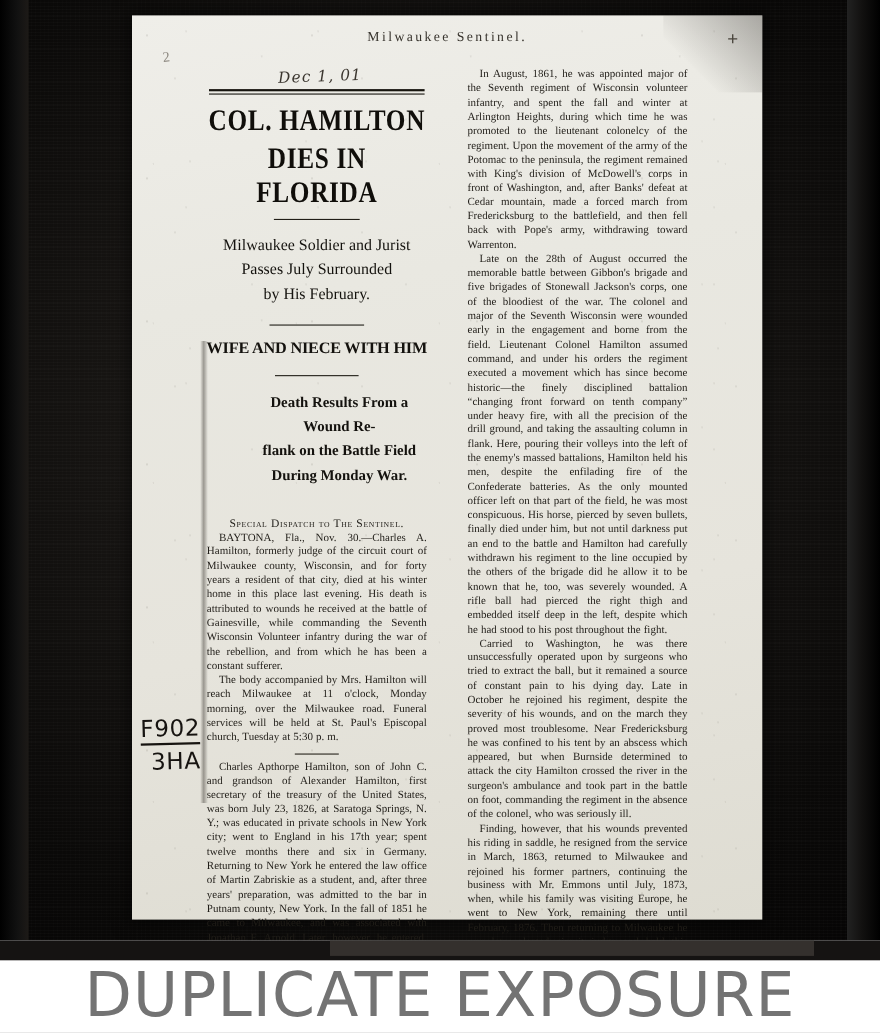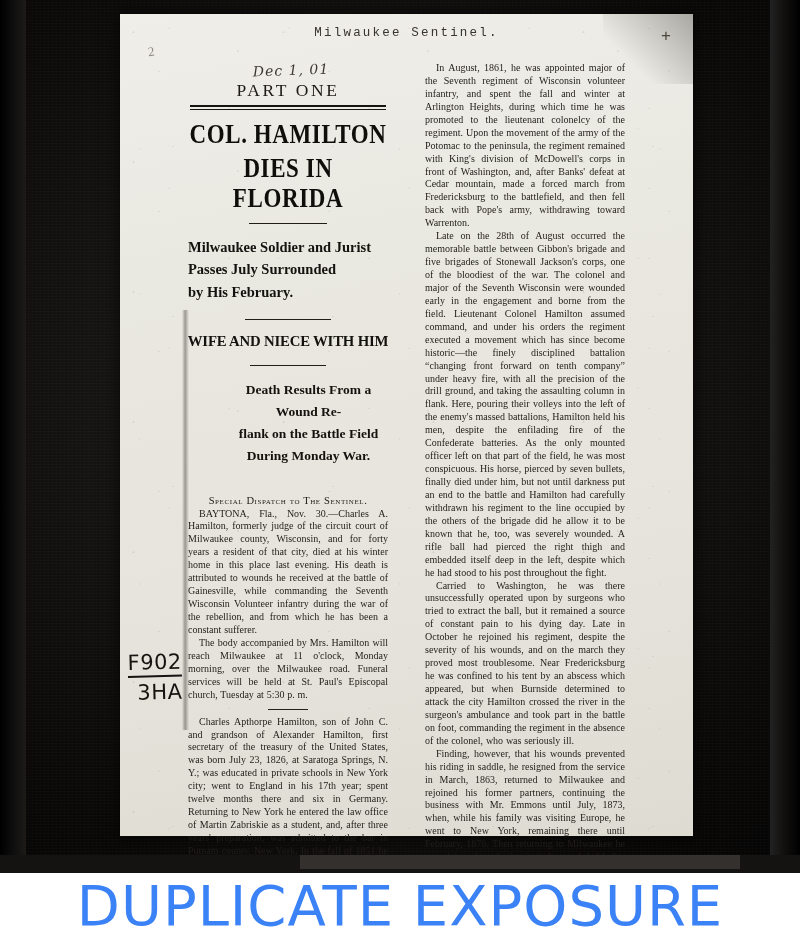--- a/index.html
+++ b/index.html
@@ -77,21 +77,21 @@
   .corner-dark {
     position: absolute; right: 0; top: 0; width: 90px; height: 70px;
     background: linear-gradient(225deg, rgba(25,22,18,.32) 0%, rgba(0,0,0,0) 70%);
   }
 
   
   .masthead {
     position: absolute;
     left: 0; top: 12px; width: 573px;
     text-align: center;
-    font-family: Liberation Mono, monospace;
+    font-family: Liberation Serif, serif;
     font-size: 12.5px;
     letter-spacing: 2.2px;
     color: #38342e;
   }
   .plus-mark {
     position: absolute;
     right: 22px; top: 12px;
     font-size: 17px;
     color: #4a453d;
     font-family: "Liberation Sans", sans-serif;
@@ -163,25 +163,25 @@
   .hl-main .l2 { display: block; margin-top: 3px; }
   .rule-short {
     width: 78px;
     height: 0;
     border-top: 1.4px solid #211e18;
     margin: 22px auto 12px auto;
   }
   .rule-short.w2 { width: 86px; margin-top: 16px; margin-bottom: 13px; }
   .rule-short.w3 { width: 76px; margin-top: 15px; margin-bottom: 13px; }
   .hl-sub {
-    text-align: left;
+    text-align: center;
     font-size: 14.5px;
     line-height: 1.55;
     color: #14120e;
-    font-weight: bold;
+    font-weight: normal;
     margin: 0;
   }
   .hl-caps {
     text-align: center;
     font-size: 14.5px;
     font-weight: bold;
     letter-spacing: -.2px;
     color: #14120e;
     margin: 0;
     transform: scaleX(1.02);
@@ -269,21 +269,21 @@
   }
   .banner-text {
     position: absolute;
     left: 0; top: 20px;
     width: 800px;
     text-align: center;
     font-family: "DejaVu Sans", sans-serif;
     font-weight: 400;
     font-size: 56px;
     letter-spacing: 1px;
-    color: #3b82f6;
+    color: #737373;
     line-height: 62px;
     white-space: nowrap;
   }
 </style>
 </head>
 <body>
 
 <div id="page">
 
   <div class="film-base">
@@ -299,21 +299,20 @@
 
     <div class="masthead">Milwaukee Sentinel.</div>
     <div class="plus-mark">+</div>
     <div class="pencil-num">2</div>
 
     <div class="cols">
 
       <div class="col-left">
 
         <div class="handdate">Dec 1, 01</div>
-        <div class="part-one">PART ONE</div>
         <hr class="rule-double">
 
         <h1 class="hl-main">
           <span>COL. HAMILTON</span>
           <span class="l2">DIES IN FLORIDA</span>
         </h1>
 
         <div class="rule-short"></div>
 
         <div class="hl-sub">

